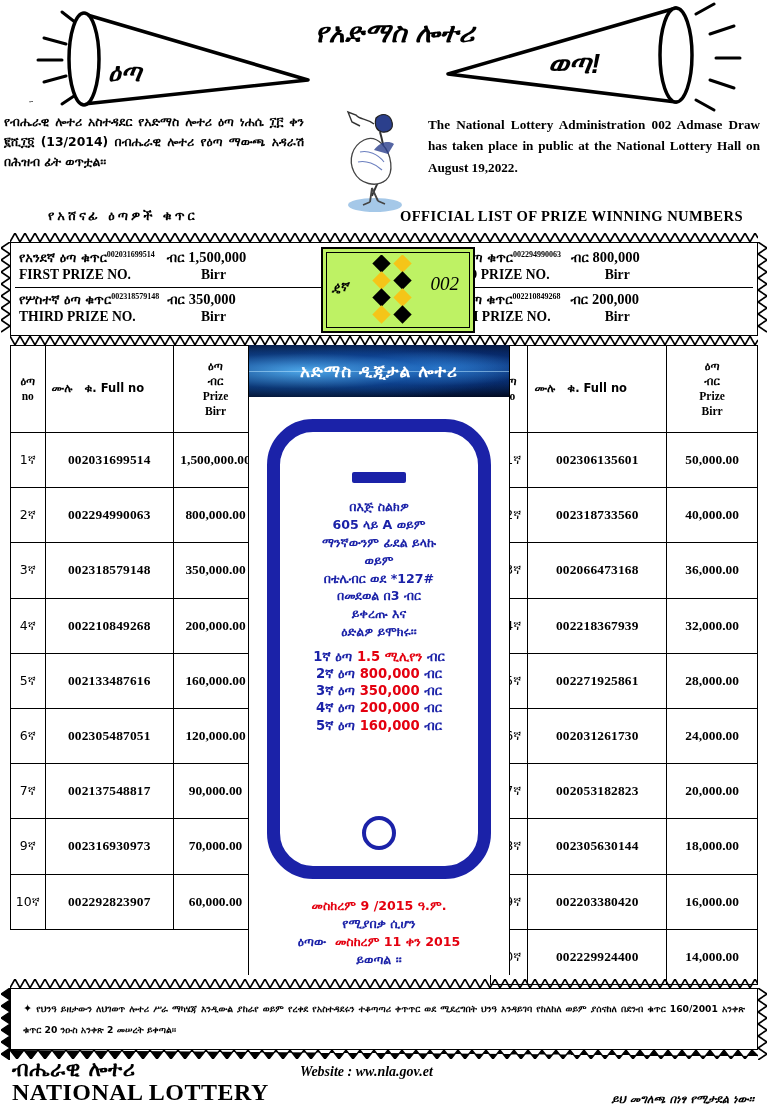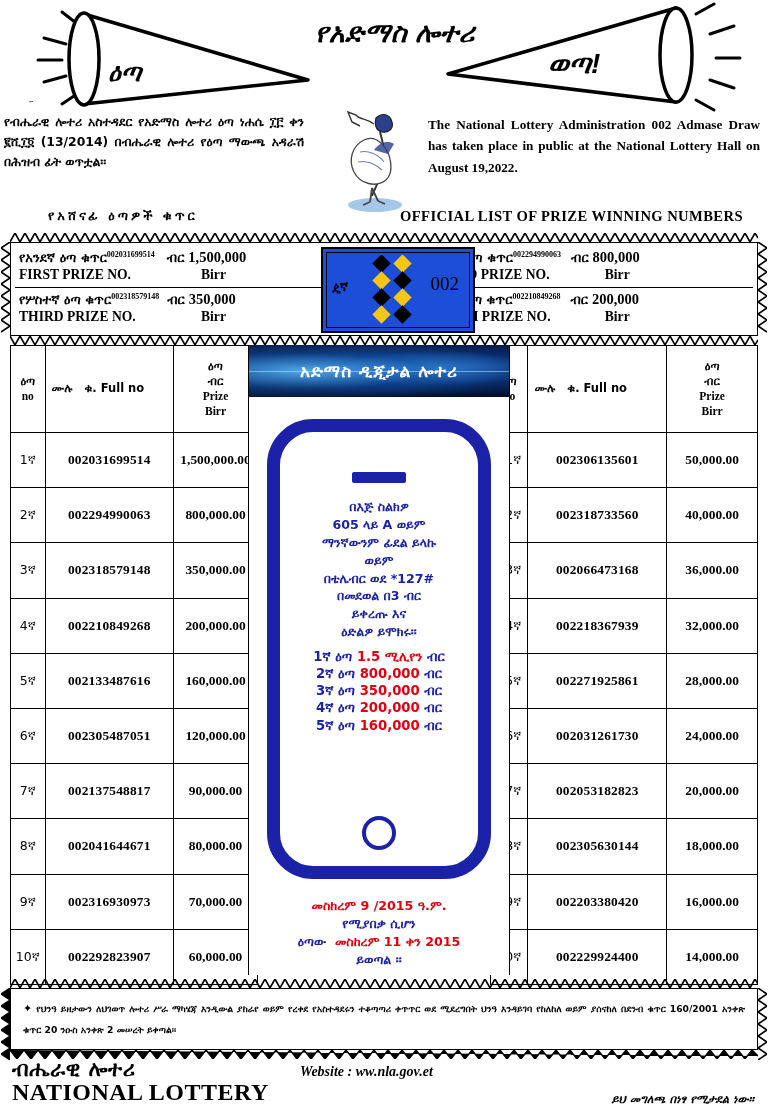--- a/index.html
+++ b/index.html
@@ -66,21 +66,21 @@
   .ph-br{right:8px;top:48px;width:44%;}
   .ph-line1{font-size:13px;font-weight:700;font-family:"DejaVu Sans","Liberation Sans",sans-serif;white-space:nowrap;}
   .ph-line1 sup{font-size:8px;font-family:"Liberation Serif",serif;font-weight:700;}
   .ph-line2{font-size:13.6px;font-weight:700;margin-top:1px;}
   .ph-amt{font-size:14.5px;font-weight:700;font-family:"Liberation Serif",serif;}
   .ph-birr{font-size:13px;font-weight:700;font-family:"DejaVu Sans","Liberation Sans",sans-serif;}
   .ph-row{display:flex;align-items:baseline;gap:4px;}
   .ph-hr{position:absolute;left:4px;right:4px;top:44px;border-top:1.5px solid #000;}
   .ph-emblem{
     position:absolute;left:310px;top:4px;width:150px;height:82px;
-    border:2px solid #000;background:#1d4ed8;
+    border:2px solid #000;background:#bef264;font-style:italic;
   }
   .ph-emblem .inner{position:absolute;inset:3px;border:1px solid #000;}
   .emb-label{
     position:absolute;left:9px;top:30px;font-size:13px;font-weight:700;
     font-family:"DejaVu Sans","Liberation Sans",sans-serif;
   }
   .emb-num{position:absolute;right:14px;top:24px;font-size:19px;}
   .emb-diam{position:absolute;left:48px;top:6px;width:44px;height:70px;}
 
   
@@ -359,25 +359,20 @@
             <td class="r-cell no-cell">6ኛ</td>
             <td class="r-cell full-cell">002305487051</td>
             <td class="r-cell prize-cell">120,000.00</td>
           </tr>
           <tr>
             <td class="r-cell no-cell">7ኛ</td>
             <td class="r-cell full-cell">002137548817</td>
             <td class="r-cell prize-cell">90,000.00</td>
           </tr>
           <tr>
-            <td class="r-cell no-cell">8ኛ</td>
-            <td class="r-cell full-cell">002041644671</td>
-            <td class="r-cell prize-cell">80,000.00</td>
-          </tr>
-          <tr>
             <td class="r-cell no-cell">9ኛ</td>
             <td class="r-cell full-cell">002316930973</td>
             <td class="r-cell prize-cell">70,000.00</td>
           </tr>
           <tr>
             <td class="r-cell no-cell">10ኛ</td>
             <td class="r-cell full-cell">002292823907</td>
             <td class="r-cell prize-cell">60,000.00</td>
           </tr>
         </tbody>

